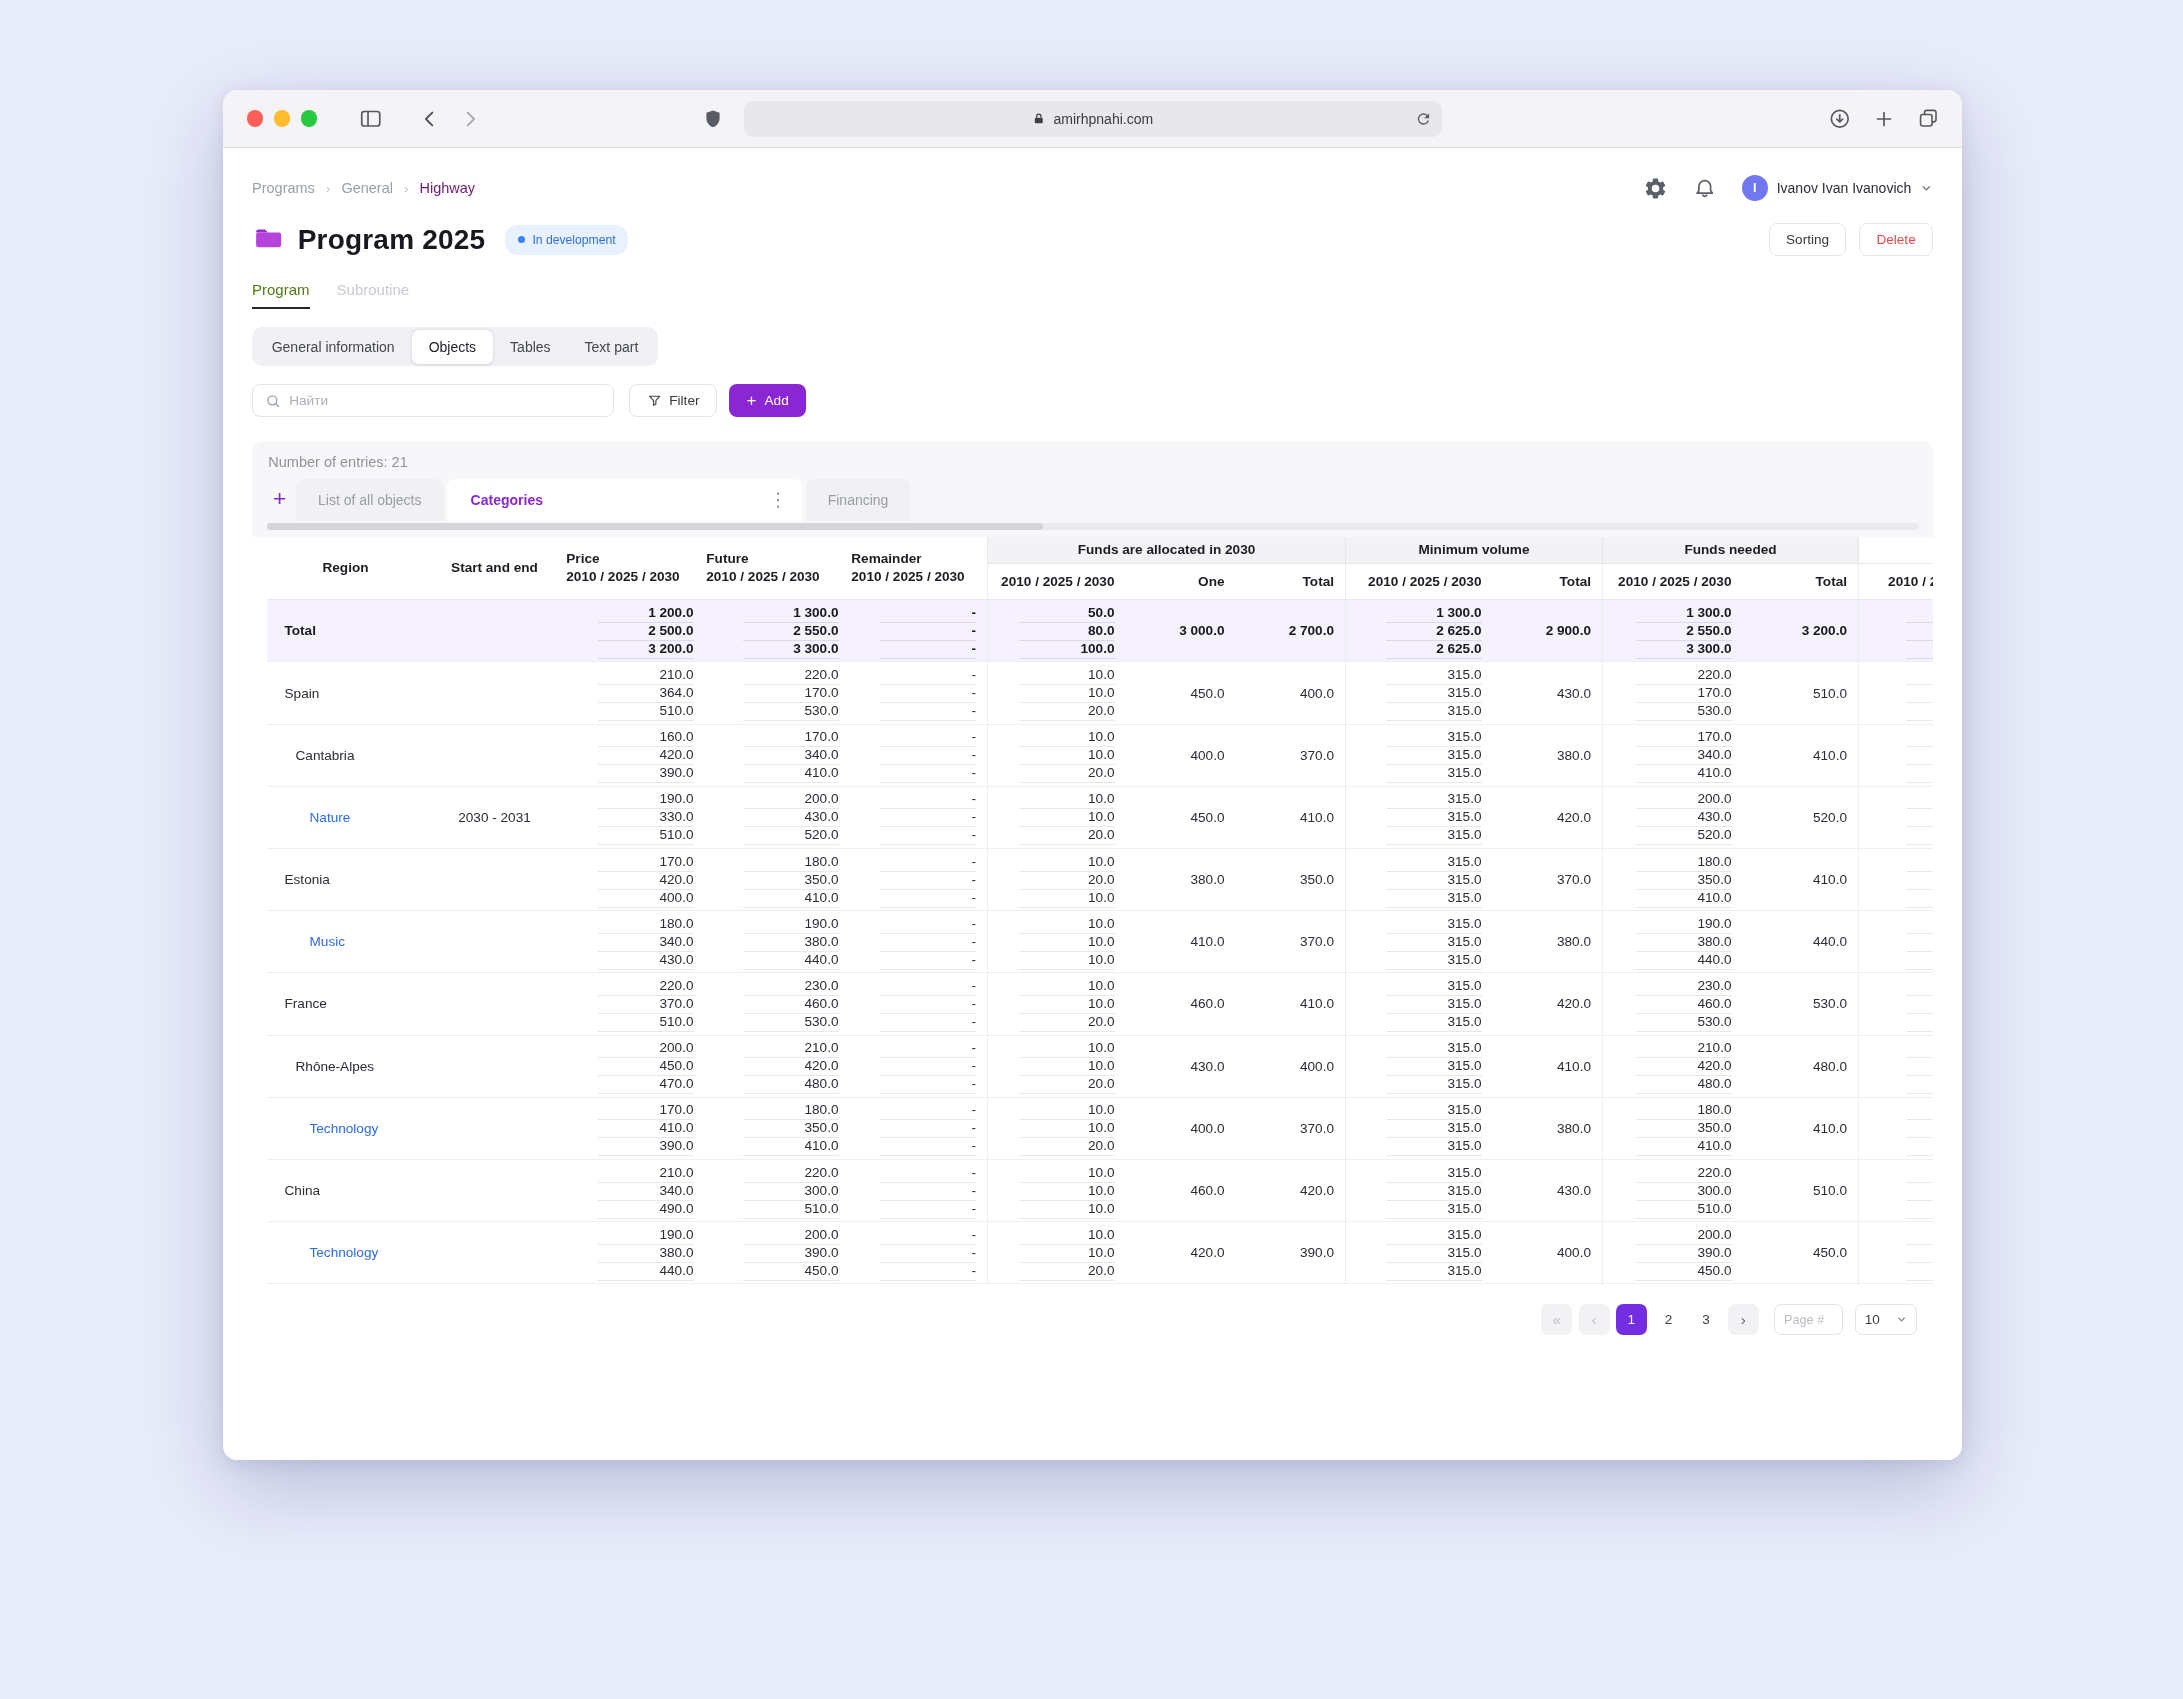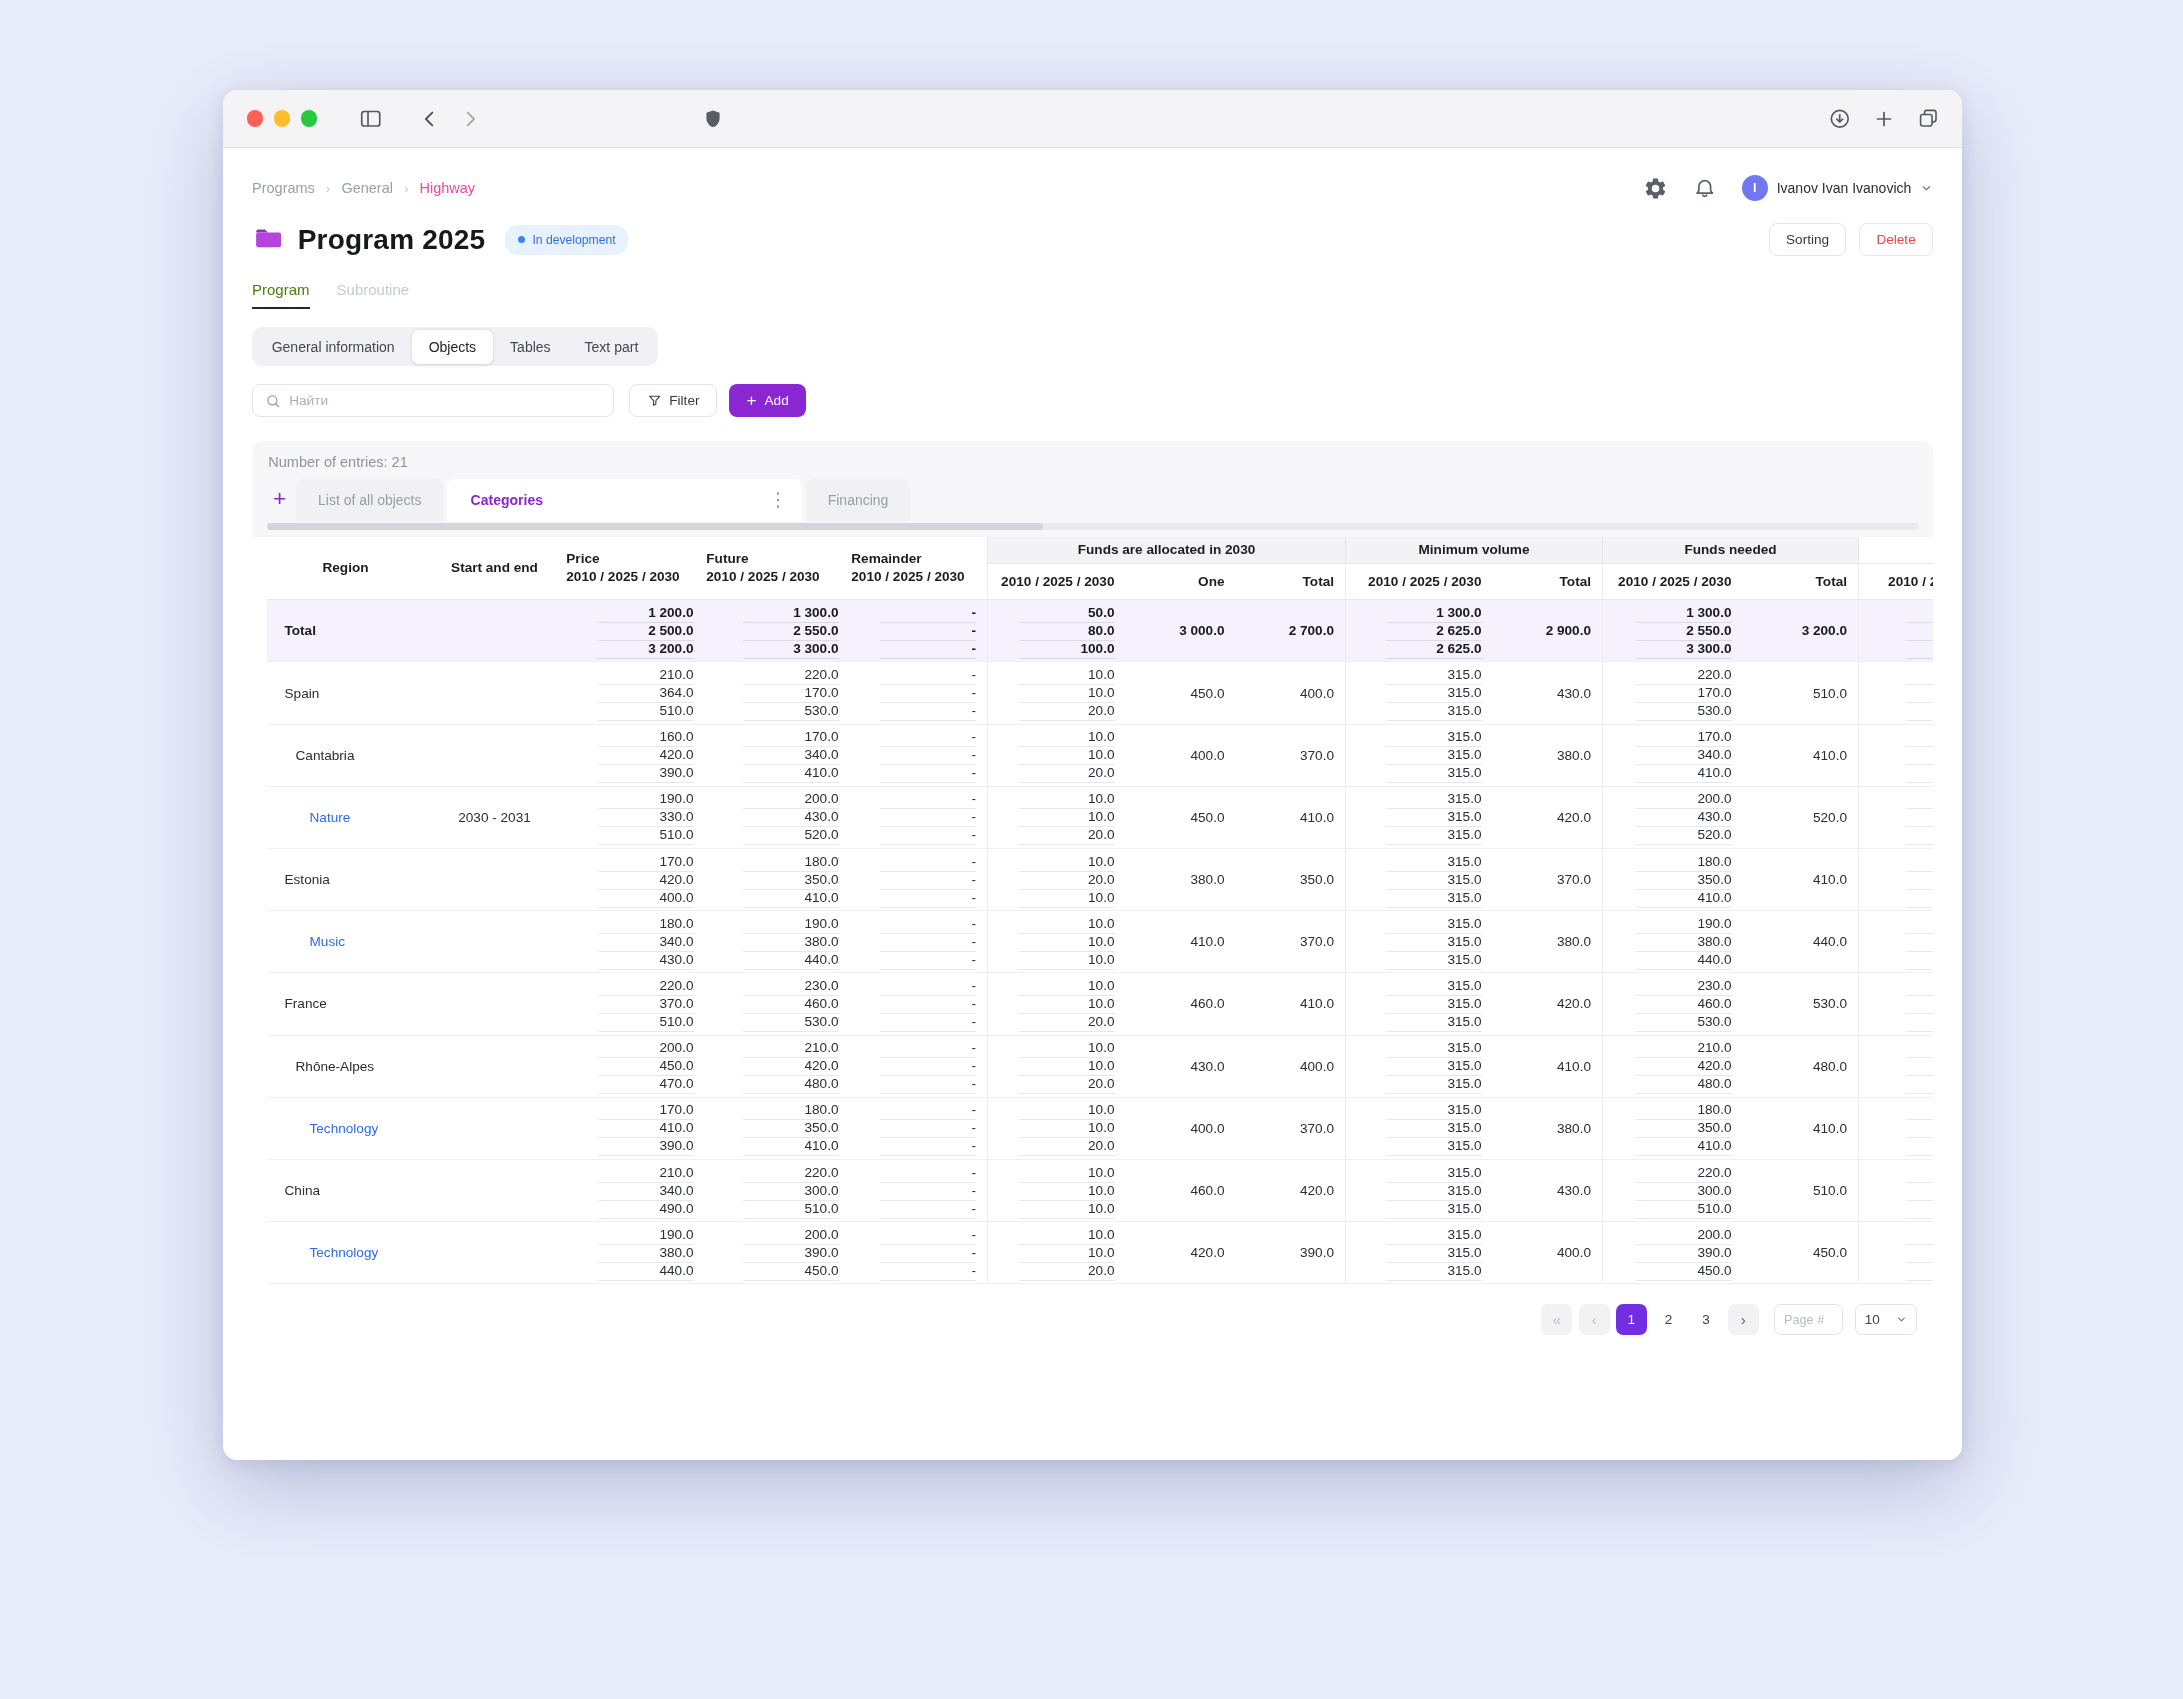--- a/index.html
+++ b/index.html
@@ -21,21 +21,21 @@
   .i-shield{position:absolute;left:calc(50% - 391px);top:50%;transform:translateY(-50%);}
   .urlbar{position:absolute;left:50%;top:50%;transform:translate(-50%,-50%);width:698px;height:36px;background:#e8e7ec;border-radius:9px;display:flex;align-items:center;justify-content:center;gap:8.1px;}
   .urlbar .i-refresh{position:absolute;right:10px;top:50%;transform:translateY(-50%);}
   .url-text{font-size:14px;color:#383c43;}
   .chrome-right{position:absolute;right:22px;top:0;height:100%;display:flex;align-items:center;gap:22px;}
   
   .page{flex:1;background:#fff;padding:0 29px;position:relative;overflow:hidden;}
   .topbar{margin-top:27px;display:flex;align-items:center;justify-content:space-between;}
   .breadcrumb{display:flex;align-items:center;gap:11px;font-size:14.5px;color:#9aa0a8;}
   .breadcrumb .sep{color:#c4c8ce;font-size:13.6px;}
-  .breadcrumb .current{color:#ec4899;}
+  .breadcrumb .current{color:#701a75;}
   .top-icons{display:flex;align-items:center;gap:25px;}
   .user{display:flex;align-items:center;gap:9px;}
   .avatar{width:26px;height:26px;border-radius:50%;background:#7077f0;color:#fff;font-size:12.7px;font-weight:700;display:flex;align-items:center;justify-content:center;}
   .user-name{font-size:14px;color:#2b2e35;}
   .titlebar{margin-top:22px;display:flex;align-items:center;justify-content:space-between;}
   .title{font-size:28px;font-weight:700;color:#17191e;margin-left:12.7px;letter-spacing:0.2px;}
   .badge{margin-left:20px;height:30px;padding:0 12.7px;border-radius:12.7px;background:#e8f1fe;display:flex;align-items:center;gap:7.2px;}
   .badge .dot{width:7.2px;height:7.2px;border-radius:50%;background:#3b82f6;}
   .badge span{font-size:12.2px;color:var(--status);}
   .title-actions{margin-left:auto;display:flex;gap:12.7px;}
@@ -130,20 +130,34 @@
     <span class="cicon i-fwd">
       <svg width="22" height="22" viewBox="0 0 24 24" fill="none" stroke="#4c5158" stroke-width="2" stroke-linecap="round" stroke-linejoin="round">
           <path d="M9.5 5l7 7-7 7"></path>
         </svg>
     </span>
     <span class="cicon i-shield">
       <svg width="22" height="22" viewBox="0 0 24 24">
           <path d="M12 2.6l7.2 2.6v5.6c0 4.9-3 8.8-7.2 10-4.2-1.2-7.2-5.1-7.2-10V5.2L12 2.6z" fill="#585d65"></path>
         </svg>
     </span>
+    <div class="urlbar">
+      <span class="cicon">
+        <svg width="13.6" height="13.6" viewBox="0 0 24 24">
+            <path d="M8.2 10V7.6a3.8 3.8 0 0 1 7.6 0V10" fill="none" stroke="#3c4047" stroke-width="2.2"></path>
+            <rect x="5" y="10" width="14" height="10" rx="2" fill="#3c4047"></rect>
+          </svg>
+      </span>
+      <span class="url-text">amirhpnahi.com</span>
+      <span class="cicon i-refresh">
+        <svg width="17" height="17" viewBox="0 0 24 24">
+            <path d="M17.65 6.35A8 8 0 1 0 19.73 14h-2.08A6 6 0 1 1 12 6c1.66 0 3.14.69 4.22 1.78L13 11h7V4l-2.35 2.35z" fill="#5a5f66"></path>
+          </svg>
+      </span>
+    </div>
     <div class="chrome-right">
       <span class="cicon">
         <svg width="23.5" height="23.5" viewBox="0 0 24 24" fill="none" stroke="#55595f" stroke-width="1.7" stroke-linecap="round" stroke-linejoin="round">
             <circle cx="12" cy="12" r="8.6"></circle>
             <path d="M12 8v7"></path>
             <path d="M9 12.4l3 2.8 3-2.8"></path>
           </svg>
       </span>
       <span class="cicon">
         <svg width="22" height="22" viewBox="0 0 24 24" fill="none" stroke="#55595f" stroke-width="1.9" stroke-linecap="round">

